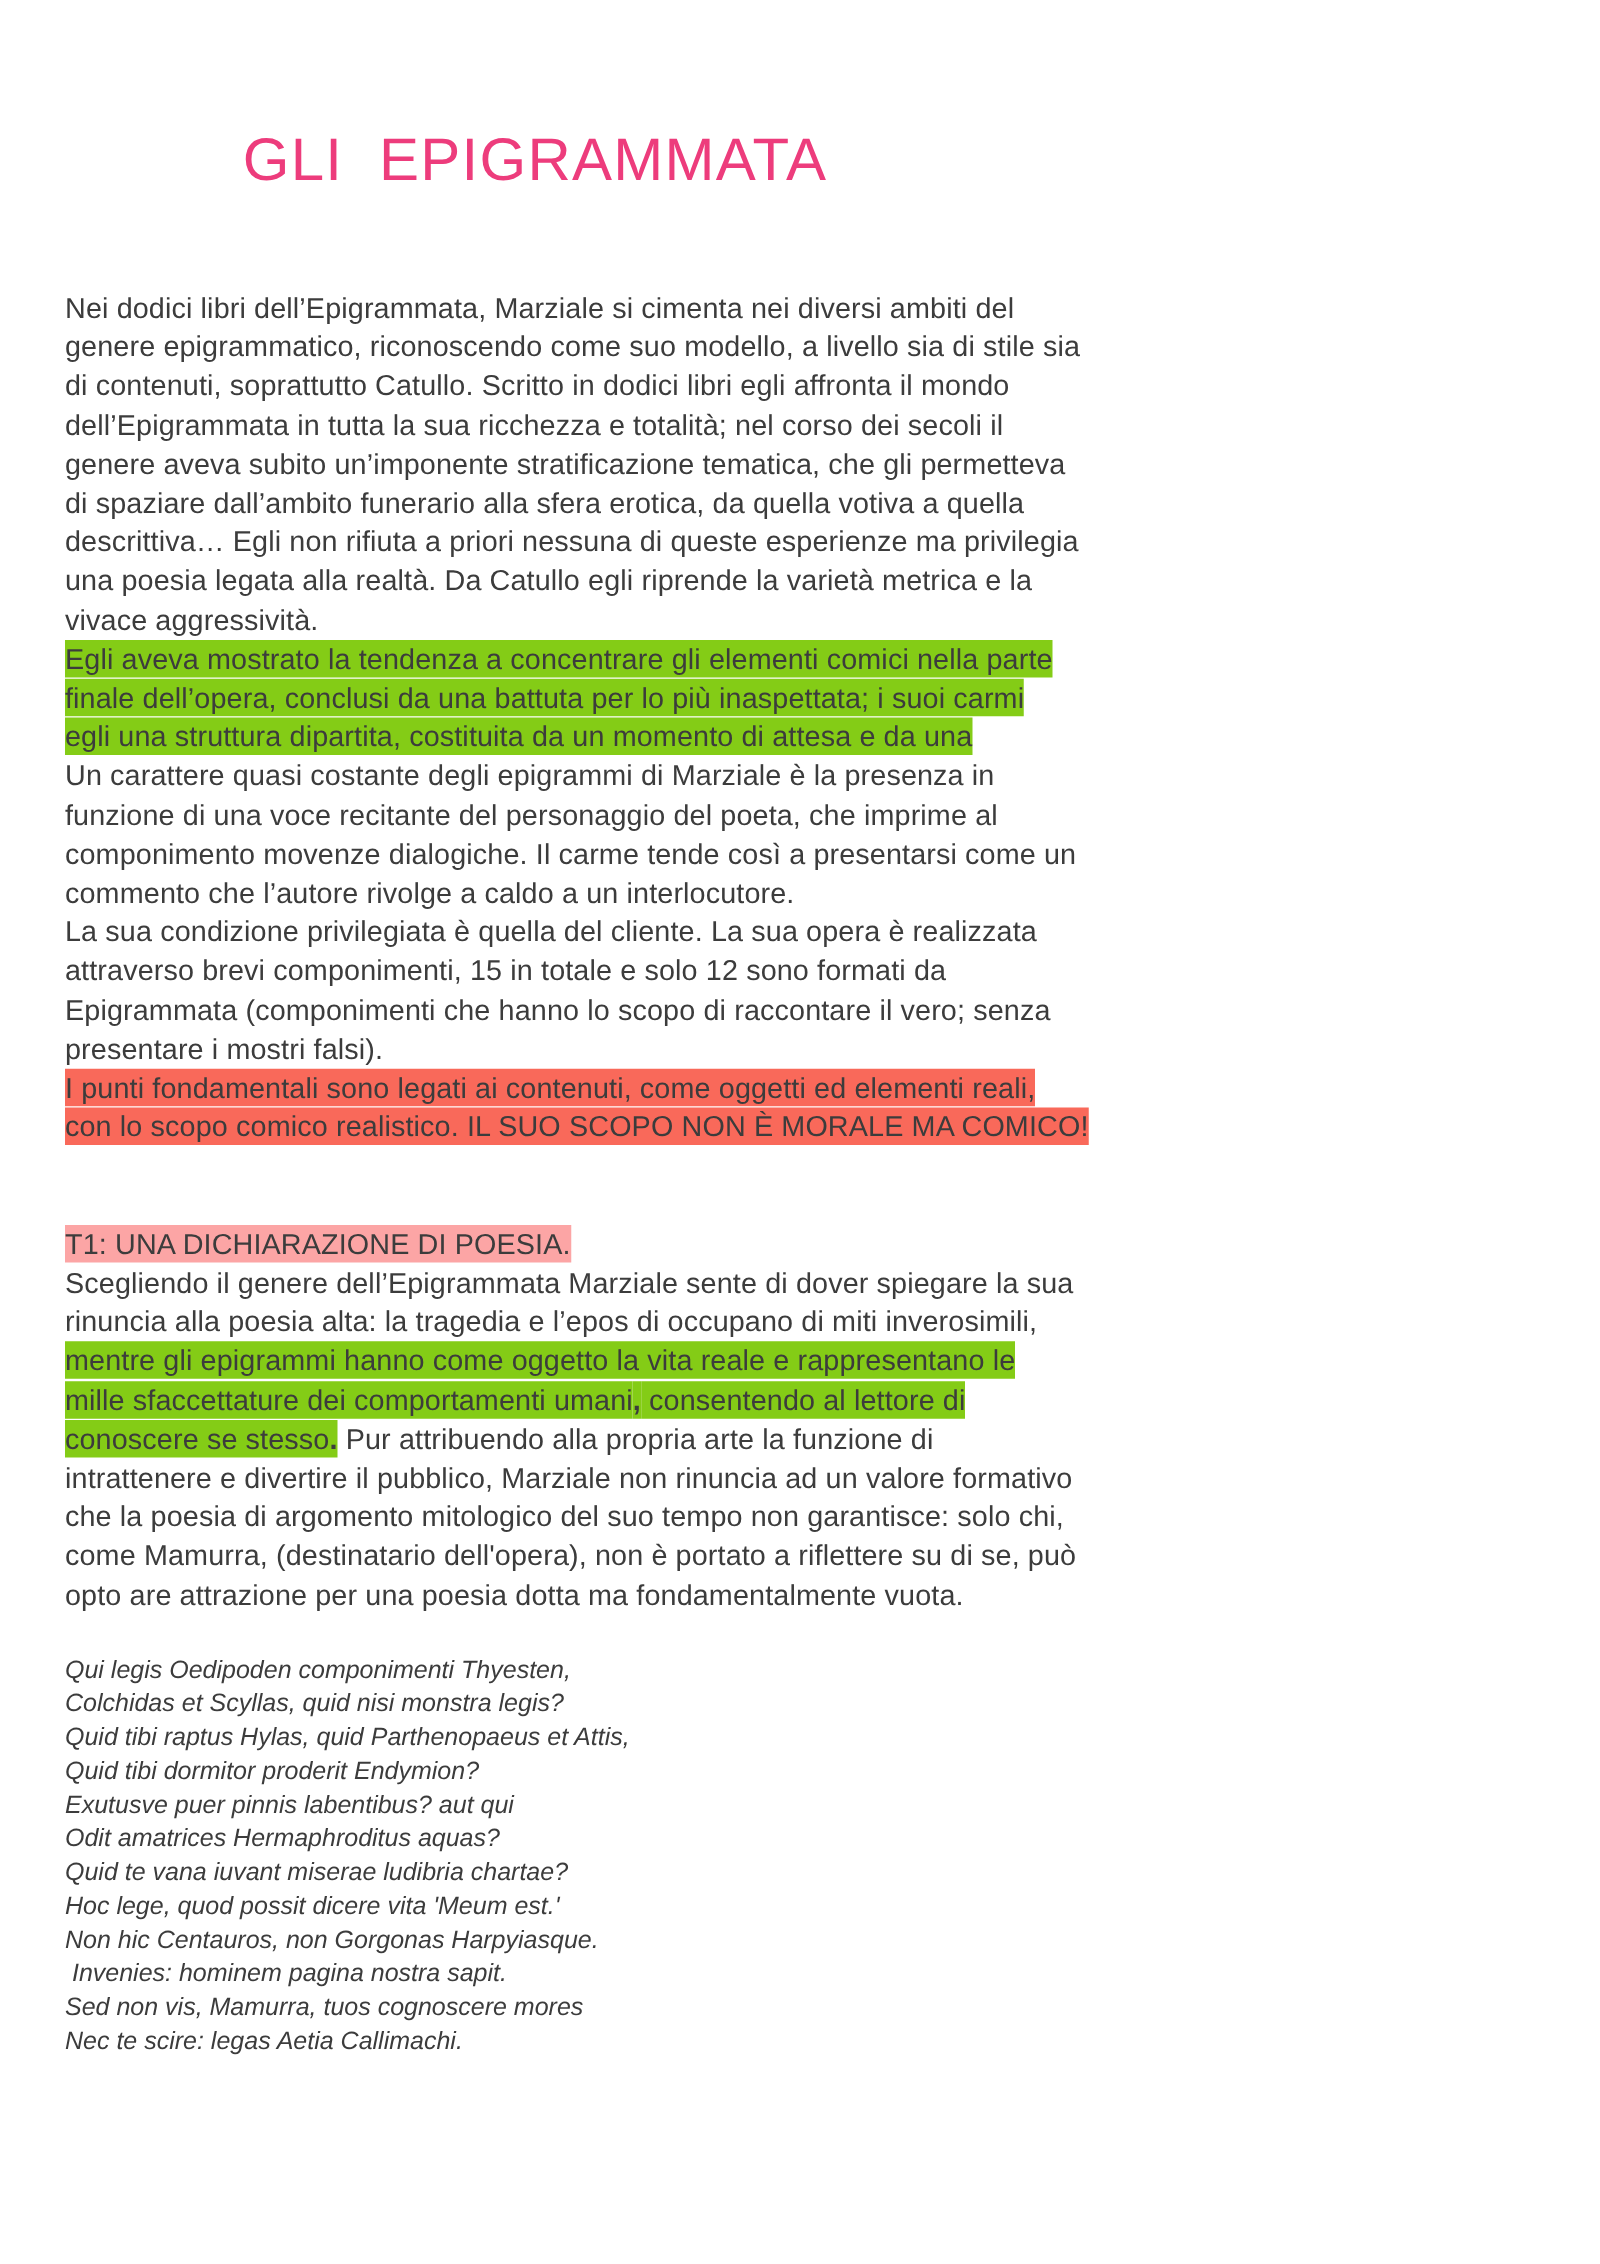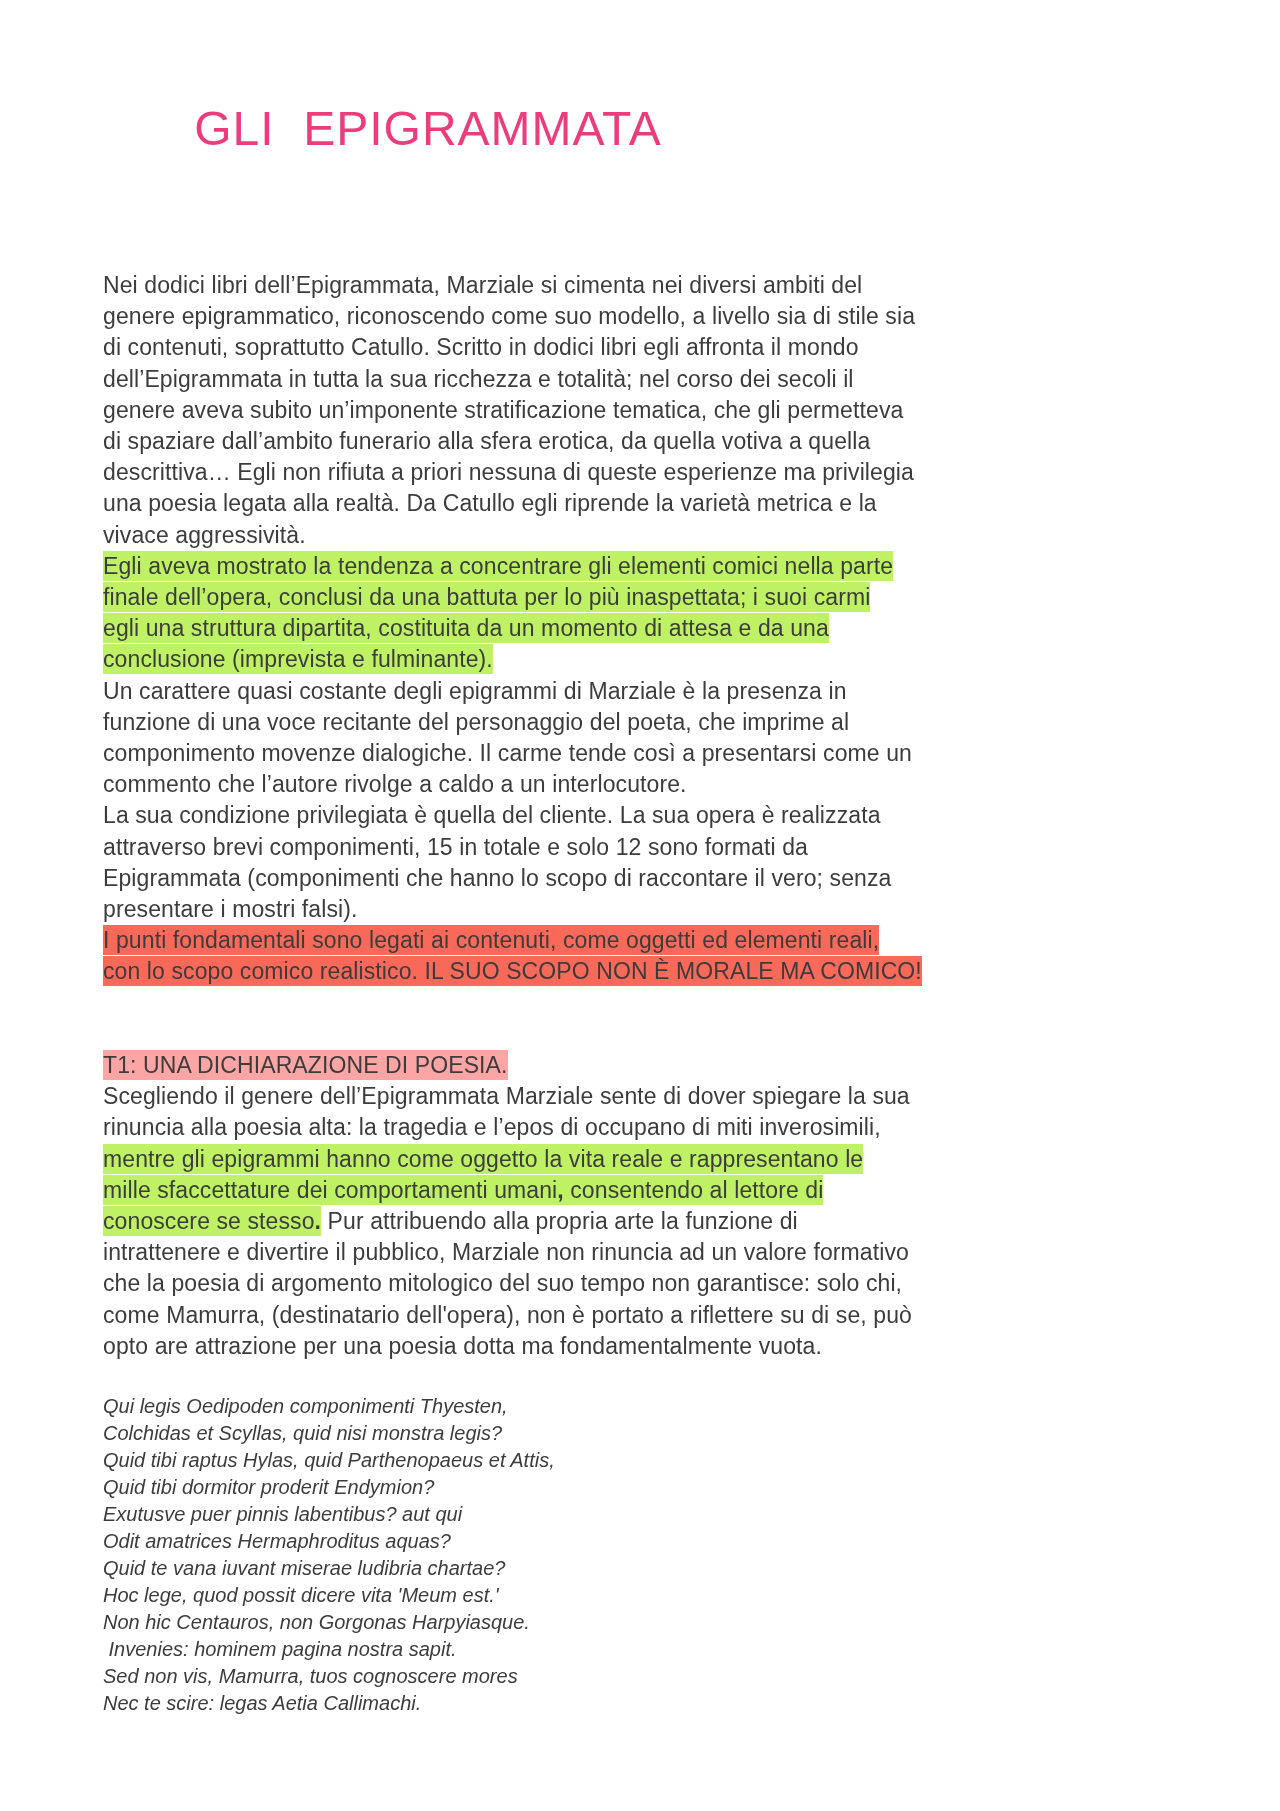--- a/index.html
+++ b/index.html
@@ -22,40 +22,40 @@
     font-size: 48px;
     line-height: 58px;
     font-weight: 400;
     letter-spacing: 1px;
     color: #ed3c7c;
     white-space: pre;
     position: relative;
     left: -88px;
   }
   #doc-body {
-    margin-top: 112px;
-    padding-left: 103px;
+    margin-top: 73px;
+    padding-left: 52px;
     padding-right: 95px;
     color: #3c3c3c;
   }
   .line {
     font-size: 23px;
     line-height: 31.2px;
     white-space: pre-wrap;
     letter-spacing: 0.1px;
   }
   .line.verse {
     font-size: 20px;
     line-height: 27px;
     font-style: italic;
     letter-spacing: 0px;
   }
   .seg { white-space: pre-wrap; }
   .seg.b { font-weight: 700; }
-  .hl-yellow { background-color: #bef264; box-decoration-break: clone; padding: 2px 0; }
+  .hl-yellow { background-color: #84cc16; box-decoration-break: clone; padding: 2px 0; }
   .hl-red    { background-color: #f9695a; box-decoration-break: clone; padding: 2px 0; text-align: center; }
   .hl-blue   { background-color: #fca5a5; box-decoration-break: clone; padding: 2px 0; }
 </style>
 </head>
 <body>
 
 <div id="page">
   <h1 id="title">GLI  EPIGRAMMATA</h1>
   <div id="doc-body">
       <div class="line"><span class="seg">Nei dodici libri dell’Epigrammata, Marziale si cimenta nei diversi ambiti del</span></div>
@@ -63,21 +63,20 @@
       <div class="line"><span class="seg">di contenuti, soprattutto Catullo. Scritto in dodici libri egli affronta il mondo</span></div>
       <div class="line"><span class="seg">dell’Epigrammata in tutta la sua ricchezza e totalità; nel corso dei secoli il</span></div>
       <div class="line"><span class="seg">genere aveva subito un’imponente stratificazione tematica, che gli permetteva</span></div>
       <div class="line"><span class="seg">di spaziare dall’ambito funerario alla sfera erotica, da quella votiva a quella</span></div>
       <div class="line"><span class="seg">descrittiva… Egli non rifiuta a priori nessuna di queste esperienze ma privilegia</span></div>
       <div class="line"><span class="seg">una poesia legata alla realtà. Da Catullo egli riprende la varietà metrica e la</span></div>
       <div class="line"><span class="seg">vivace aggressività.</span></div>
       <div class="line"><span class="seg hl-yellow">Egli aveva mostrato la tendenza a concentrare gli elementi comici nella parte</span></div>
       <div class="line"><span class="seg hl-yellow">finale dell’opera, conclusi da una battuta per lo più inaspettata; i suoi carmi</span></div>
       <div class="line"><span class="seg hl-yellow">egli una struttura dipartita, costituita da un momento di attesa e da una</span></div>
-      <div class="line"><span class="seg hl-yellow">conclusione (imprevista e fulminante).</span></div>
       <div class="line"><span class="seg">Un carattere quasi costante degli epigrammi di Marziale è la presenza in</span></div>
       <div class="line"><span class="seg">funzione di una voce recitante del personaggio del poeta, che imprime al</span></div>
       <div class="line"><span class="seg">componimento movenze dialogiche. Il carme tende così a presentarsi come un</span></div>
       <div class="line"><span class="seg">commento che l’autore rivolge a caldo a un interlocutore.</span></div>
       <div class="line"><span class="seg">La sua condizione privilegiata è quella del cliente. La sua opera è realizzata</span></div>
       <div class="line"><span class="seg">attraverso brevi componimenti, 15 in totale e solo 12 sono formati da</span></div>
       <div class="line"><span class="seg">Epigrammata (componimenti che hanno lo scopo di raccontare il vero; senza</span></div>
       <div class="line"><span class="seg">presentare i mostri falsi).</span></div>
       <div class="line"><span class="seg hl-red">I punti fondamentali sono legati ai contenuti, come oggetti ed elementi reali,</span></div>
       <div class="line"><span class="seg hl-red">con lo scopo comico realistico. IL SUO SCOPO NON È MORALE MA COMICO!</span></div>

